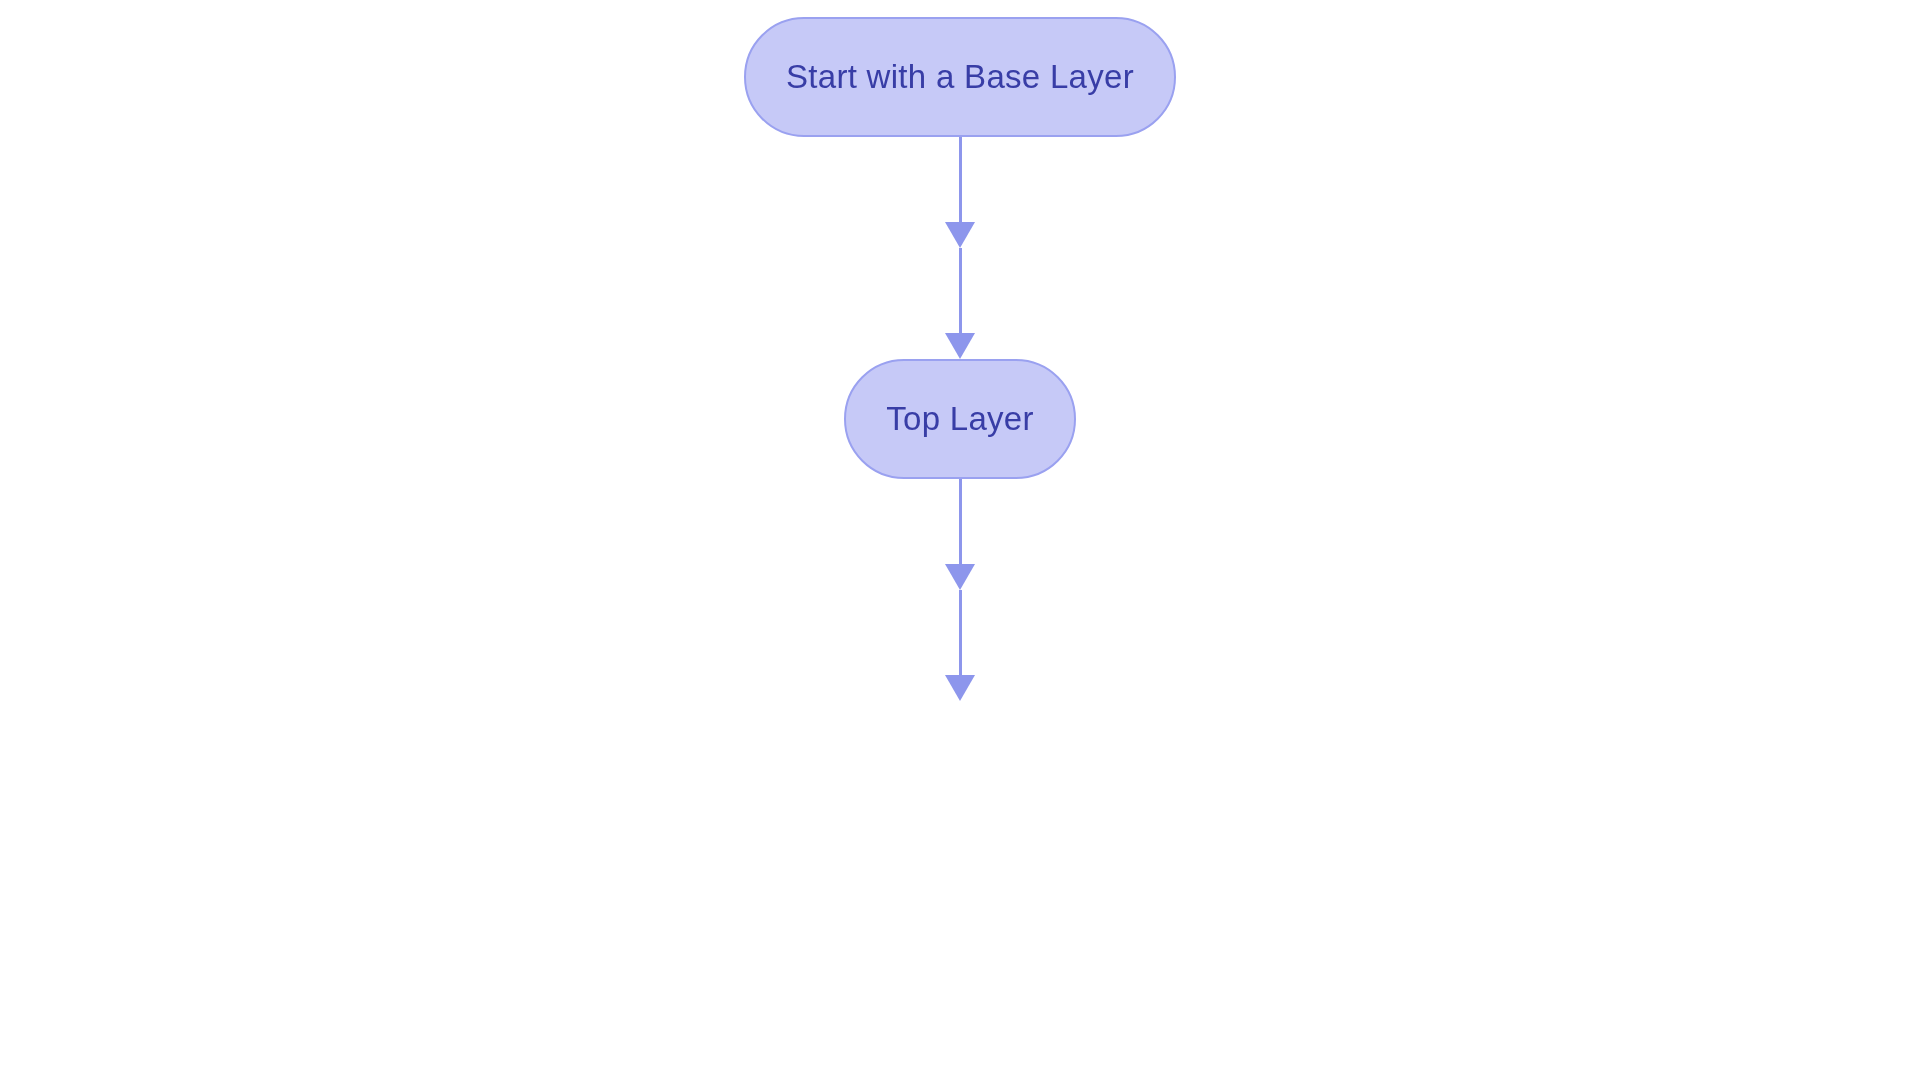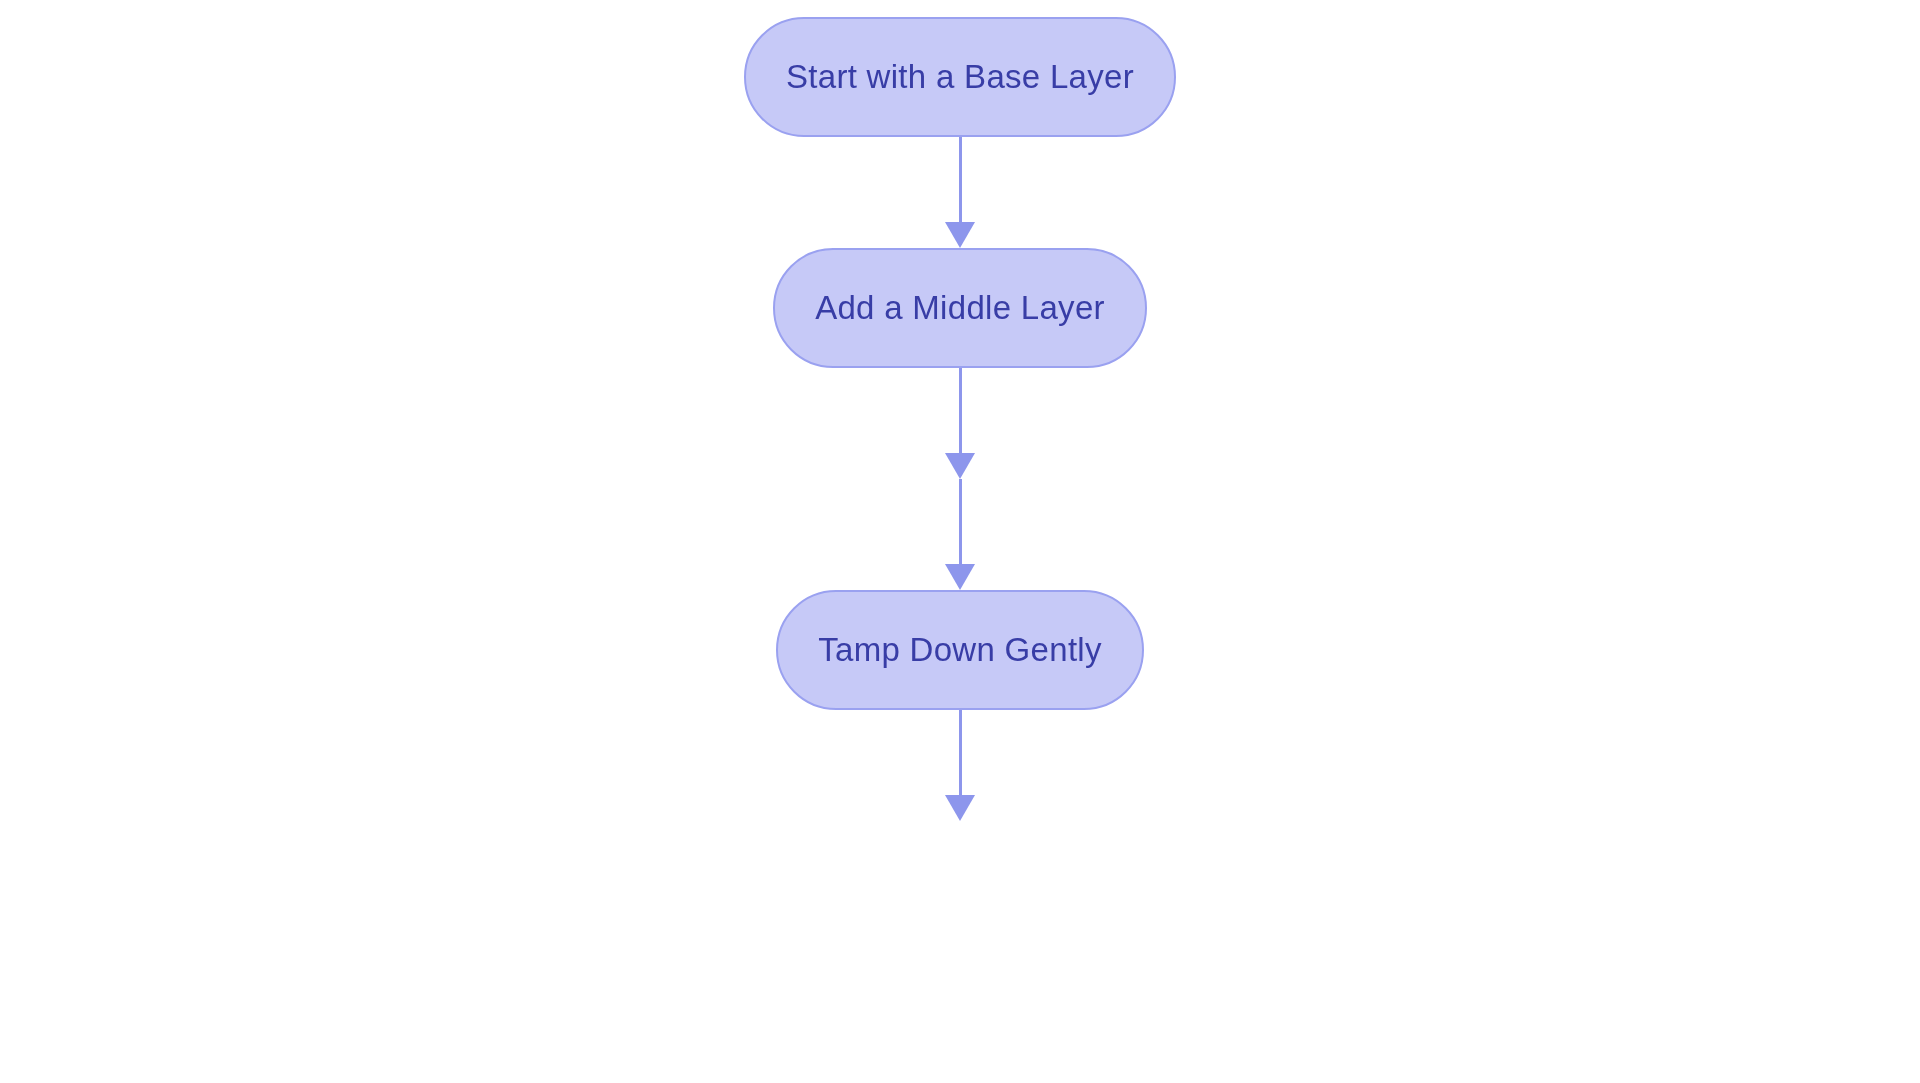--- a/index.html
+++ b/index.html
@@ -76,38 +76,35 @@
 
   <div class="node">
     <span class="node-label">Start with a Base Layer</span>
   </div>
 
   <div class="arrow">
     <div class="arrow-line"></div>
     <div class="arrow-head"></div>
   </div>
 
+
+  <div class="arrow">
+    <div class="arrow-line"></div>
+    <div class="arrow-head"></div>
+  </div>
+
   <div class="node">
-    <span class="node-label">Add a Middle Layer</span>
+    <span class="node-label">Top Layer</span>
   </div>
 
   <div class="arrow">
     <div class="arrow-line"></div>
     <div class="arrow-head"></div>
   </div>
 
 
   <div class="arrow">
     <div class="arrow-line"></div>
     <div class="arrow-head"></div>
   </div>
 
-  <div class="node">
-    <span class="node-label">Tamp Down Gently</span>
-  </div>
-
-  <div class="arrow">
-    <div class="arrow-line"></div>
-    <div class="arrow-head"></div>
-  </div>
-
 
 </div>
 
 </body></html>

